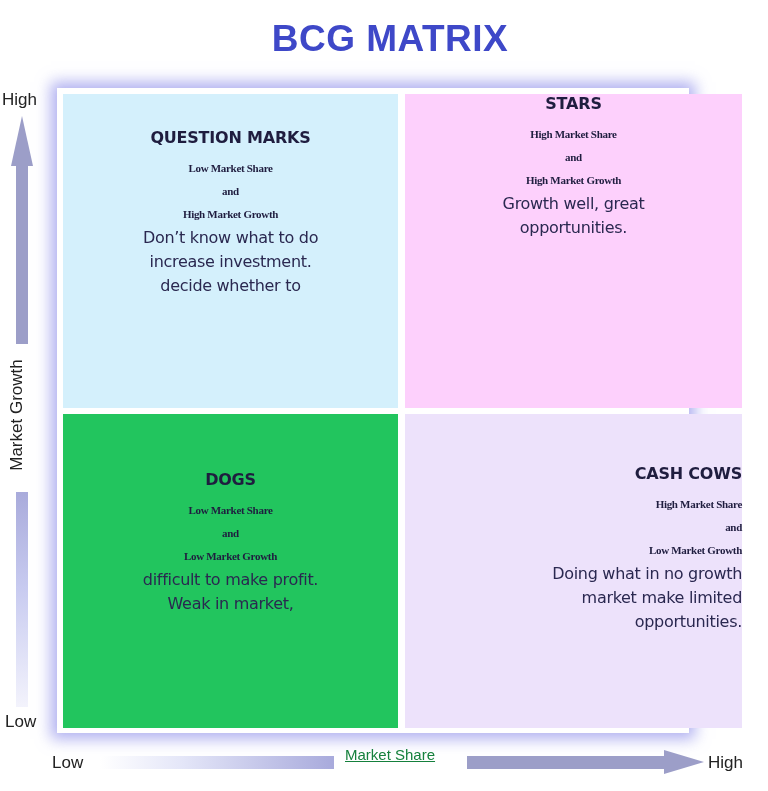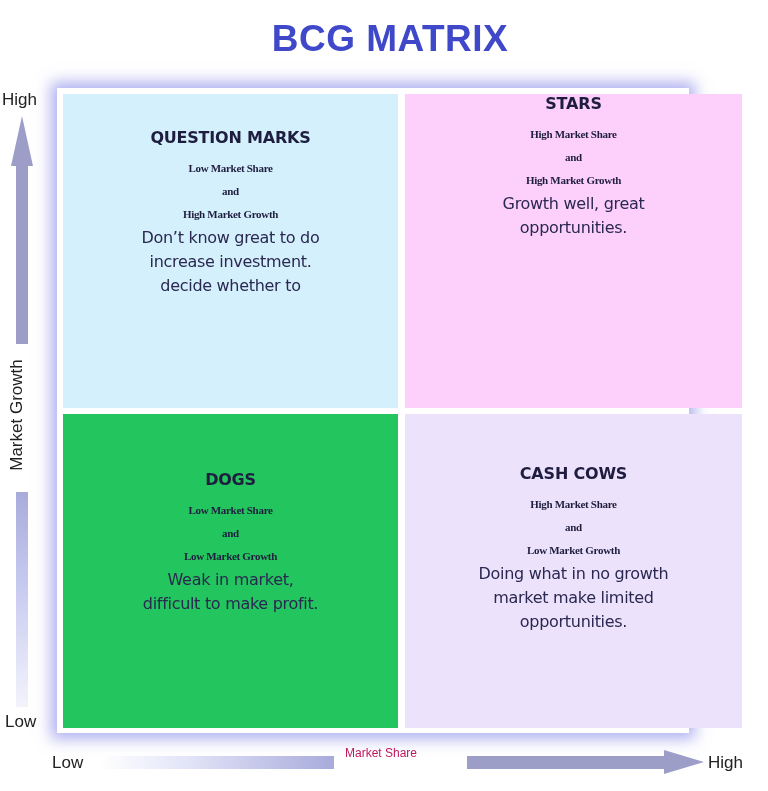--- a/index.html
+++ b/index.html
@@ -19,21 +19,21 @@
     background: #ffffff;
     box-shadow: 0 0 14px 6px rgba(150,150,235,0.75);
   }
   .quad {
     position: absolute; text-align: center;
     font-family: "DejaVu Sans", sans-serif;
   }
   .q-tl { left: 6px;   top: 6px;   width: 335px; height: 314px; background: #d4f0fc; }
   .q-tr { left: 348px; top: 6px;   width: 337px; height: 314px; background: #fdd0fc; }
   .q-bl { left: 6px;   top: 326px; width: 335px; height: 314px; background: #22c55e; }
-  .q-br { left: 348px; top: 326px; width: 337px; height: 314px; background: #ede2fb; }
+  .q-br { left: 348px; top: 326px; width: 337px; height: 314px; background: #ede2fb; text-align: right; }
   .q-name { font-weight: bold; font-size: 16px; margin-bottom: 10px; letter-spacing: -0.2px; }
   .q-cond { font-weight: bold; font-size: 11px; line-height: 23px; letter-spacing: -0.3px; font-family: Liberation Serif, serif; }
   .q-desc { font-size: 16px; line-height: 24px; letter-spacing: -0.3px; color: #2a2850; }
   .q-tl .inner { padding-top: 34px; }
   .q-tr .inner { }
   .q-bl .inner { padding-top: 56px; }
   .q-br .inner { padding-top: 50px; }
 
   
   .v-high { position: absolute; left: 2px; top: 90px; font-size: 17px; color: #222; }
@@ -56,21 +56,21 @@
     transform: translate(-50%, -50%) rotate(-90deg); white-space: nowrap;
   }
 
   
   .h-low  { position: absolute; left: 52px; top: 753px; font-size: 17px; color: #222; }
   .h-high { position: absolute; left: 708px; top: 753px; font-size: 17px; color: #222; }
   .h-shaft-left {
     position: absolute; left: 100px; top: 756px; width: 234px; height: 13px;
     background: linear-gradient(to right, #ffffff 0%, #e4e6f8 35%, #a8aadc 100%);
   }
-  .h-label { position: absolute; left: 345px; top: 746px; font-size: 12px; color: #be185d; }
+  .h-label { position: absolute; left: 345px; top: 746px; font-size: 15px; color: #15803d; text-decoration: underline; }
   .h-shaft-right {
     position: absolute; left: 467px; top: 756px; width: 200px; height: 13px;
     background: #9c9ec8;
   }
   .h-head {
     position: absolute; left: 664px; top: 750px; width: 0; height: 0;
     border-top: 12px solid transparent; border-bottom: 12px solid transparent;
     border-left: 40px solid #9c9ec8;
   }
 </style>
@@ -89,21 +89,21 @@
 <div class="frame">
   <div class="quad q-tl">
     <div class="inner">
       <div class="q-name">QUESTION MARKS</div>
       <div class="q-cond">
         <div>Low Market Share</div>
         <div>and</div>
         <div>High Market Growth</div>
       </div>
       <div class="q-desc">
-        <div>Don’t know great to do</div>
+        <div>Don’t know what to do</div>
         <div>increase investment.</div>
         <div>decide whether to</div>
       </div>
     </div>
   </div>
 
   <div class="quad q-tr">
     <div class="inner">
       <div class="q-name">STARS</div>
       <div class="q-cond">
@@ -120,22 +120,22 @@
 
   <div class="quad q-bl">
     <div class="inner">
       <div class="q-name">DOGS</div>
       <div class="q-cond">
         <div>Low Market Share</div>
         <div>and</div>
         <div>Low Market Growth</div>
       </div>
       <div class="q-desc">
+        <div>difficult to make profit.</div>
         <div>Weak in market,</div>
-        <div>difficult to make profit.</div>
       </div>
     </div>
   </div>
 
   <div class="quad q-br">
     <div class="inner">
       <div class="q-name">CASH COWS</div>
       <div class="q-cond">
         <div>High Market Share</div>
         <div>and</div>

